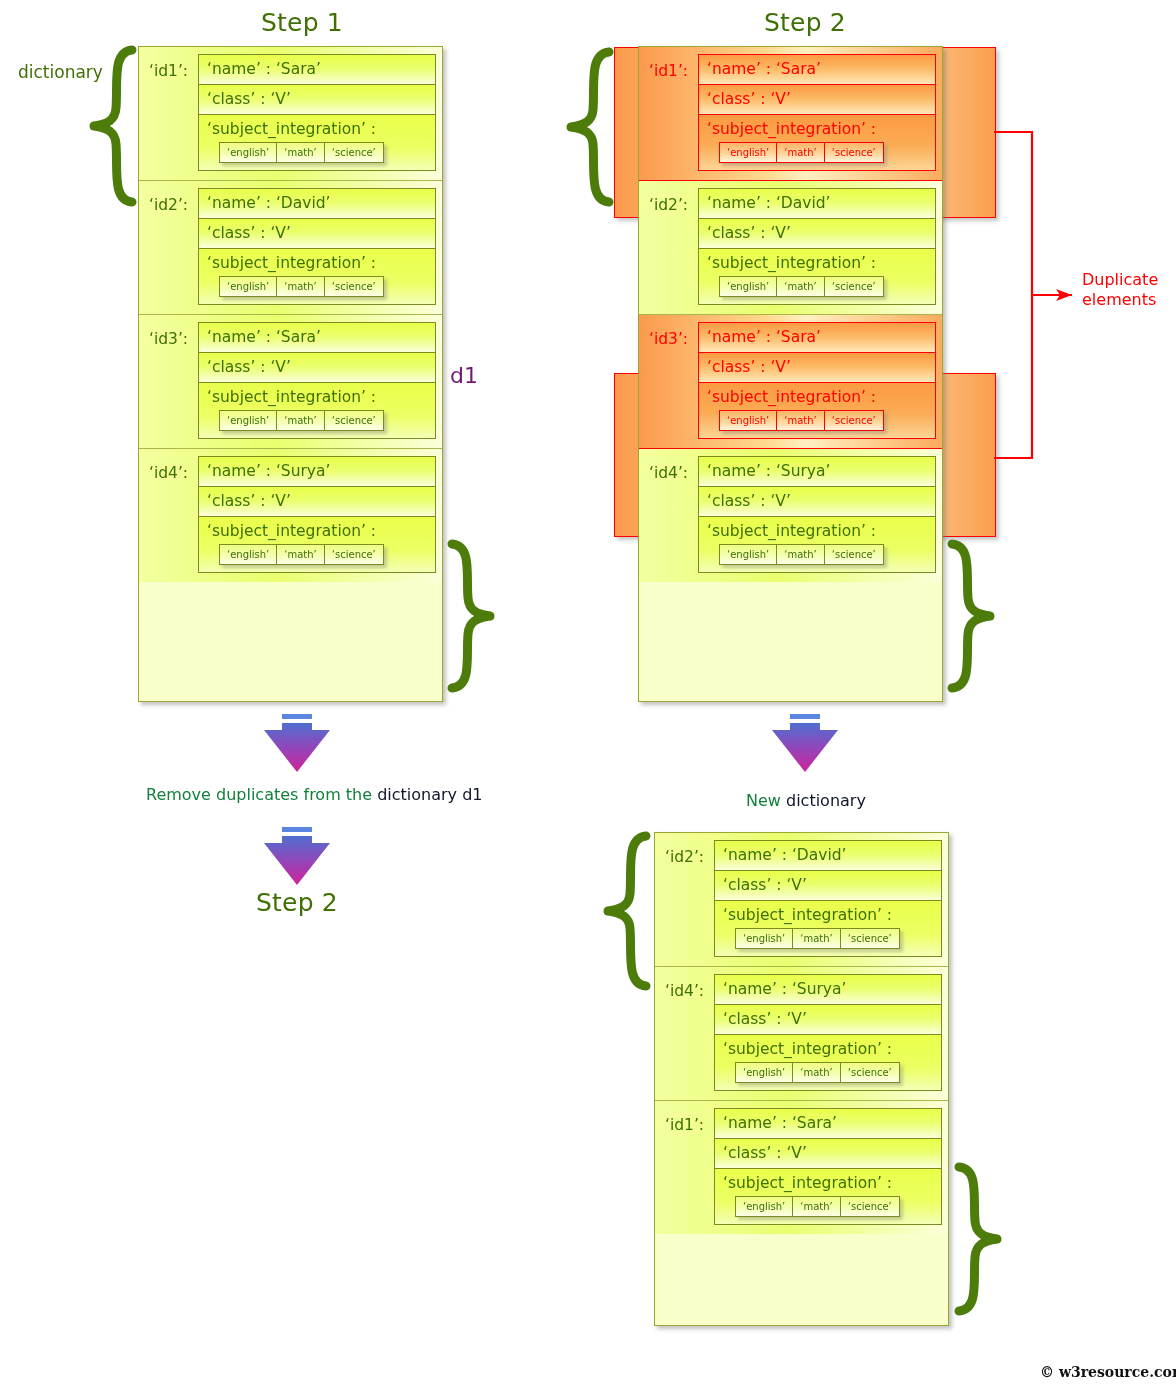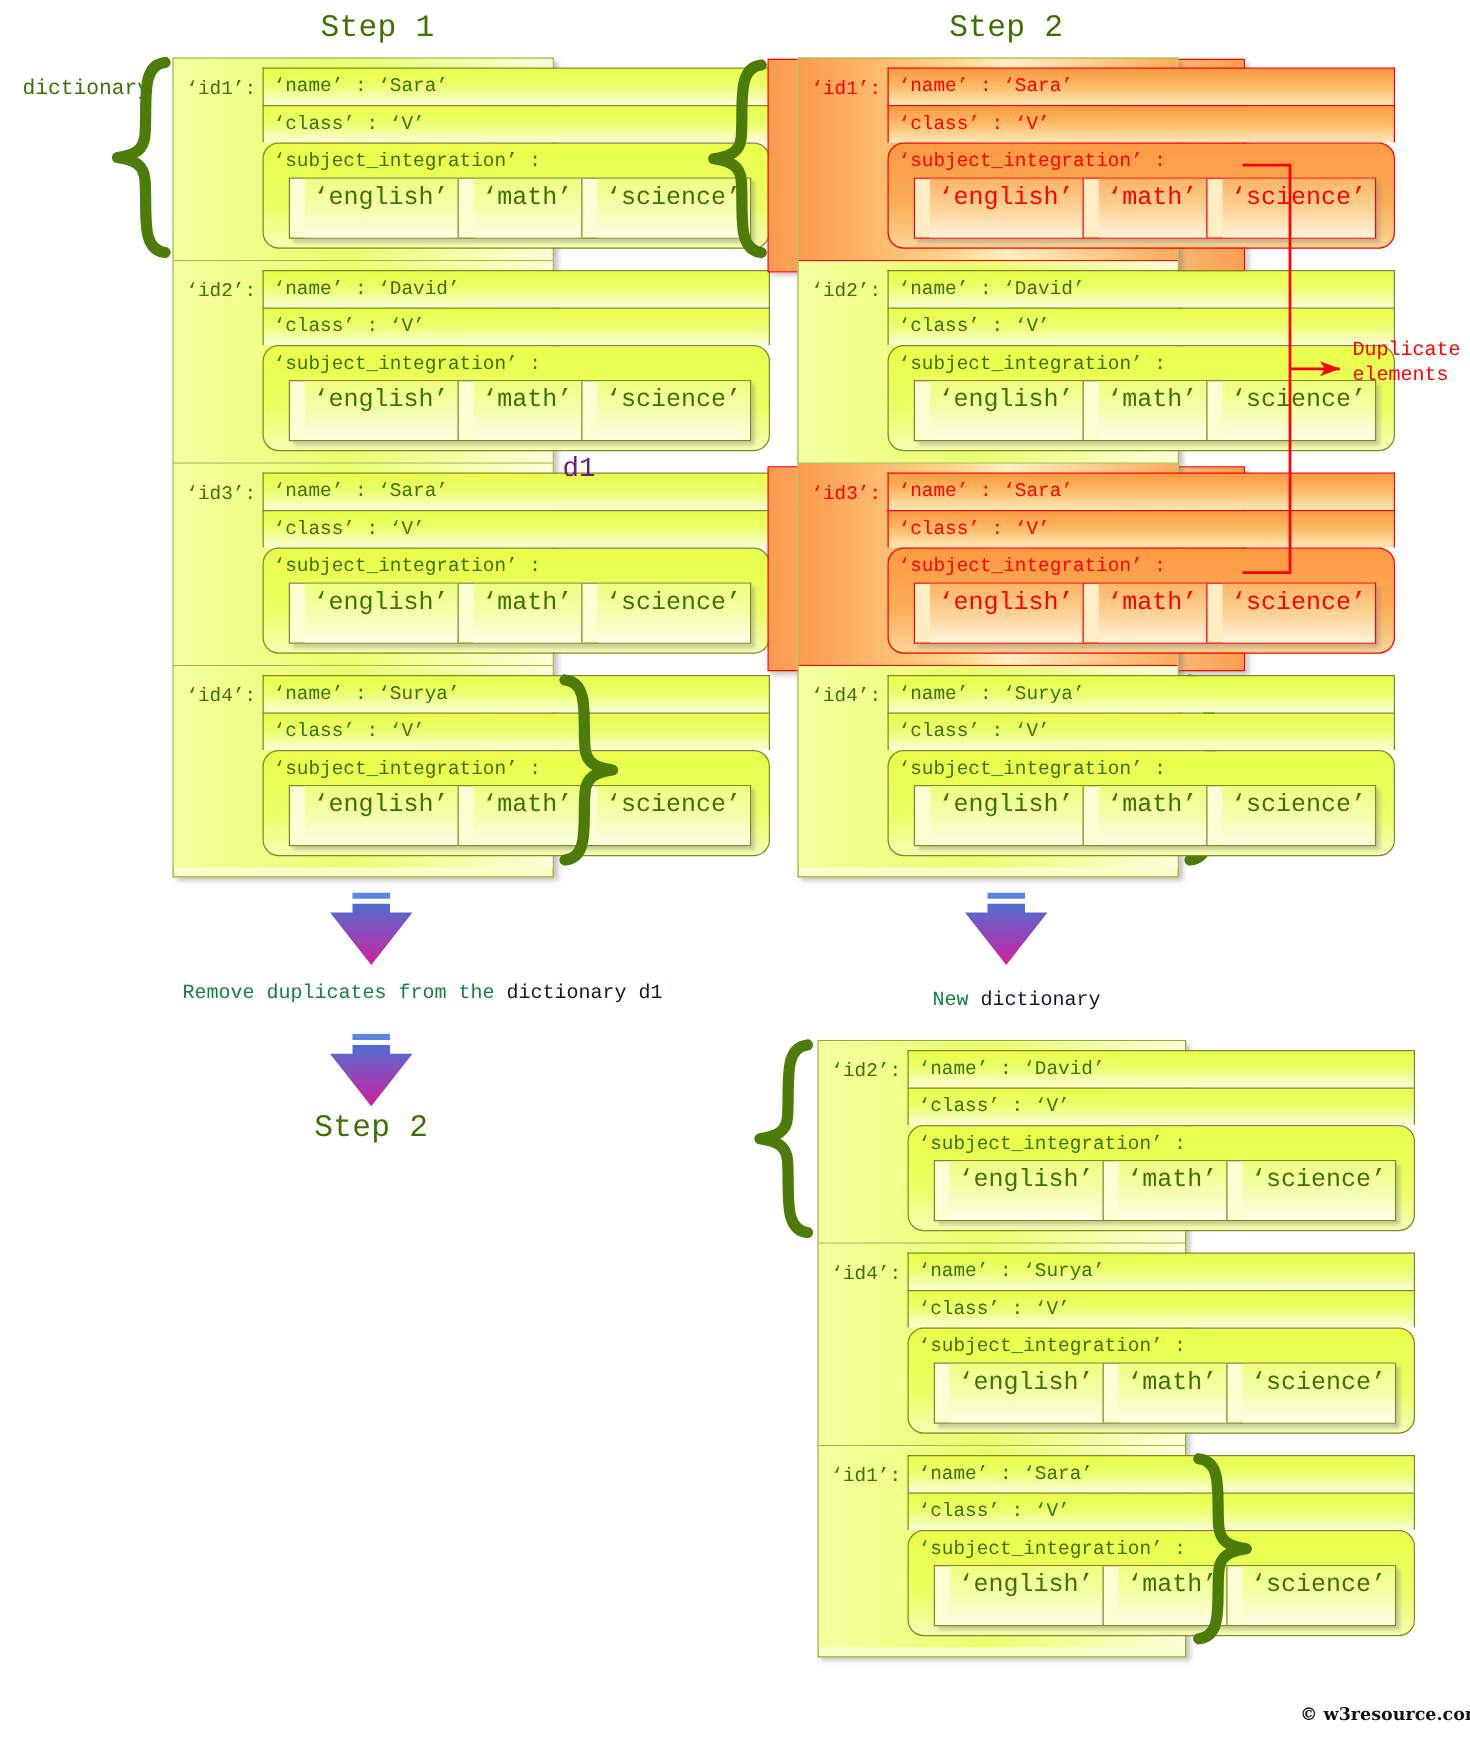--- a/index.html
+++ b/index.html
@@ -1,20 +1,20 @@
 <!DOCTYPE html>
 <html><head>
 <meta charset="utf-8">
 <style>
   html,body{margin:0;padding:0;background:#ffffff;}
   body{
     width:1176px;height:1390px;position:relative;overflow:hidden;
     font-family:"DejaVu Sans","Liberation Sans",sans-serif;
   }
-  .abs{position:absolute;font-family:Liberation Mono, monospace;}
+  .abs{position:absolute;}
 
   
   .step-title{
     font-size:25px;color:#3f7005;letter-spacing:.2px;
     text-align:center;white-space:nowrap;
   }
   .side-label{
     font-size:17px;color:#3f7005;white-space:nowrap;
   }
   .d1-label{font-size:22px;color:#701a75;white-space:nowrap;}
@@ -43,40 +43,39 @@
   .erows{flex:1 1 auto;display:flex;flex-direction:column;}
   .row{
     box-sizing:border-box;
     border:1px solid #7b8b21;
     border-bottom:none;
     background:linear-gradient(to bottom,#e9ff4a 0%,#eaff6a 45%,#fbffd8 100%);
     font-size:15.5px;color:#3f7005;
     padding:5px 8px 6px 8px;
     white-space:nowrap;
   }
-  .row.last{border-bottom:1px solid #7b8b21;padding-bottom:6px;border-radius:13px;}
+  .row.last{border-bottom:1px solid #7b8b21;padding-bottom:6px;}
   .row.subj{
     background:linear-gradient(to bottom,#e9ff4a 0%,#ecff63 60%,#f6ffb4 100%);
     padding-bottom:7px;
   }
   .subj-line{margin-bottom:4px;}
   .subjects{
     display:flex;margin-left:12px;margin-right:6px;
     box-shadow:3px 3px 3px rgba(130,130,130,.4);
     border:1px solid #7b8b21;
     background:#fbffd4;
     width:fit-content;
   }
   .subjects .cell{
     box-sizing:border-box;
     border-right:1px solid #7b8b21;
-    padding:4px 7px 20px 7px;
-    font-size:20px;color:#3f7005;white-space:nowrap;
+    padding:4px 7px 4px 7px;
+    font-size:10px;color:#3f7005;white-space:nowrap;
     background:linear-gradient(to bottom,#eeff7e 0%,#f4ffad 50%,#fdffe6 100%);
-    margin-left:12px;
   }
   .subjects .cell:last-child{border-right:none;}
 
   
   .entry.dup{
     background:linear-gradient(to right,#fb9a4e 0%,#ffd98e 42%,#fff0c2 55%,#fbab5c 100%);
     border-bottom:1px solid #fb0000;
   }
   .entry.dup .ekey{color:#ff0000;}
   .entry.dup .row{

